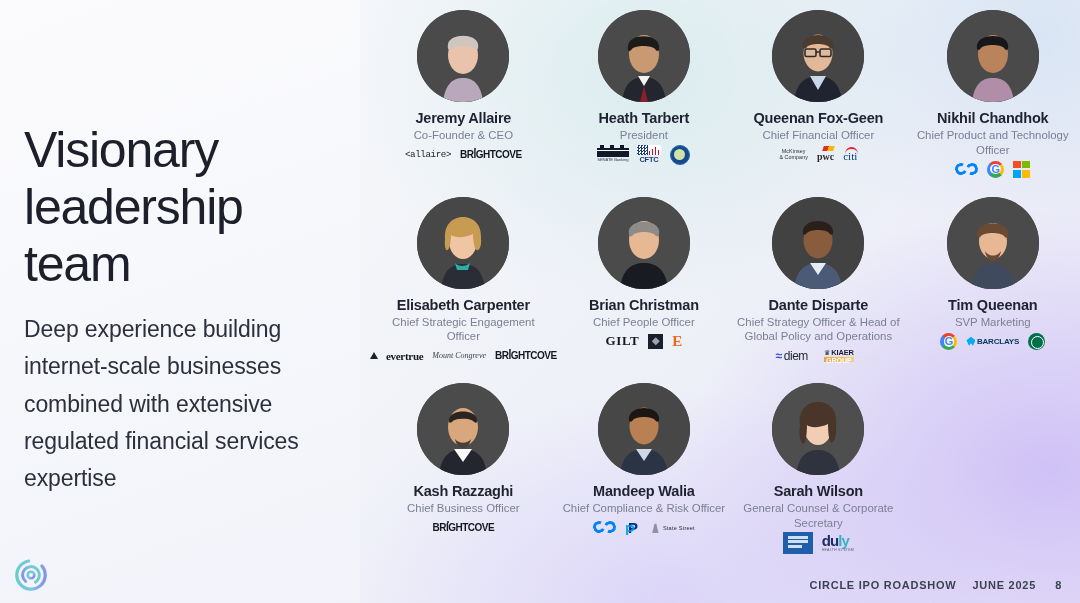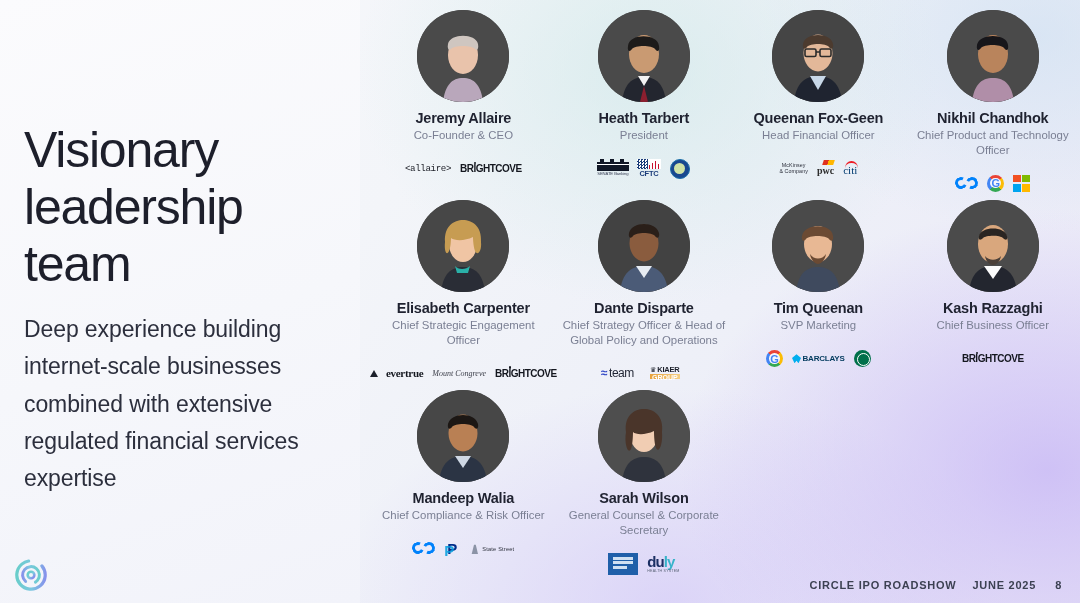--- a/index.html
+++ b/index.html
@@ -74,21 +74,21 @@
     margin-top: 8px;
     font-size: 14.5px; font-weight: 700; color: #1f2230;
     letter-spacing: -0.2px; text-align: center; white-space: nowrap;
   }
   .ptitle {
     margin-top: 2px;
     font-size: 11.4px; line-height: 1.28; font-weight: 400;
     color: #7a7f93; text-align: center; max-width: 172px;
   }
   .logos {
-    margin-top: 15px;
+    margin-top: 1px;
     display: flex; align-items: center; justify-content: center;
     gap: 9px; height: 22px;
   }
 
   
   .lg { display: flex; align-items: center; justify-content: center; flex: 0 0 auto; }
   .mono {
     font-family: "Liberation Mono", monospace;
     font-size: 9.2px; letter-spacing: -0.4px; color: #1a1c24; white-space: nowrap;
   }
@@ -352,21 +352,21 @@
           <ellipse cx="46" cy="43" rx="14.5" ry="18.5" fill="#e3b899"></ellipse>
           <path d="M31 34c2-12 28-12 30 0 1 5-2 6-4 3-3-4-19-4-22 0-2 3-5 2-4-3z" fill="#4c3b2f"></path>
           <g fill="none" stroke="#2b2b2b" stroke-width="1.6">
             <rect x="33" y="39" width="11" height="7.5" rx="1.5"></rect>
             <rect x="48" y="39" width="11" height="7.5" rx="1.5"></rect>
             <path d="M44 42h4"></path>
           </g>
         </svg>
       </div>
       <div class="pname">Queenan Fox-Geen</div>
-      <div class="ptitle">Head Financial Officer</div>
+      <div class="ptitle">Chief Financial Officer</div>
       <div class="logos">
         <div class="lg">
           <div class="stack2">
             <div>McKinsey</div>
             <div>&amp; Company</div>
           </div>
         </div>
         <div class="lg">
           <span class="pwc">pwc</span>
         </div>
@@ -428,37 +428,60 @@
         <div class="lg">
           <span class="script">Mount Congreve</span>
         </div>
         <div class="lg brightcove">
           <span class="bc">BRIGHTCOVE</span>
           <span class="dot"></span>
         </div>
       </div>
     </div>
 
+    <div class="person">
+      <div class="avatar">
+        <svg viewBox="0 0 92 92">
+            <rect width="92" height="92" fill="#4b4b4b"></rect>
+          <path d="M22 92c2-19 11-26 24-26s22 7 24 26z" fill="#191b22"></path>
+          <ellipse cx="46" cy="43" rx="15" ry="19" fill="#e6b894"></ellipse>
+          <path d="M31 33c3-11 27-11 30 0 1 6-2 8-4 5-3-4-19-4-22 0-2 3-5 1-4-5z" fill="#8e8b88"></path>
+        </svg>
+      </div>
+      <div class="pname">Brian Christman</div>
+      <div class="ptitle">Chief People Officer</div>
+      <div class="logos">
+        <div class="lg">
+          <span class="serif">GILT</span>
+        </div>
+        <div class="lg">
+            <div class="boxico"></div>
+          </div>
+        <div class="lg">
+          <span class="etsy">E</span>
+        </div>
+      </div>
+    </div>
 
     <div class="person">
       <div class="avatar">
         <svg viewBox="0 0 92 92">
             <rect width="92" height="92" fill="#424242"></rect>
           <path d="M22 92c2-19 11-26 24-26s22 7 24 26z" fill="#4b5b77"></path>
           <path d="M38 66h16l-8 12z" fill="#e7ecf2"></path>
           <ellipse cx="46" cy="43" rx="14.5" ry="18.5" fill="#8a5c3e"></ellipse>
           <path d="M31 33c3-12 27-12 30 0 1 5-2 6-4 3-3-4-19-4-22 0-2 3-5 2-4-3z" fill="#2a1f19"></path>
         </svg>
       </div>
       <div class="pname">Dante Disparte</div>
       <div class="ptitle">Chief Strategy Officer &amp; Head of Global Policy and Operations</div>
       <div class="logos">
         <div class="lg diem">
           <span class="wave">≈</span>
-          <span>team</span>
+          <span>diem</span>
         </div>
         <div class="lg kiaer">
           <div>
             <div class="r1">
               <span class="crown">♛</span>
               <span class="k">KIAER</span>
             </div>
             <div class="bar"></div>
             <div class="gp">GROUP</div>
           </div>

